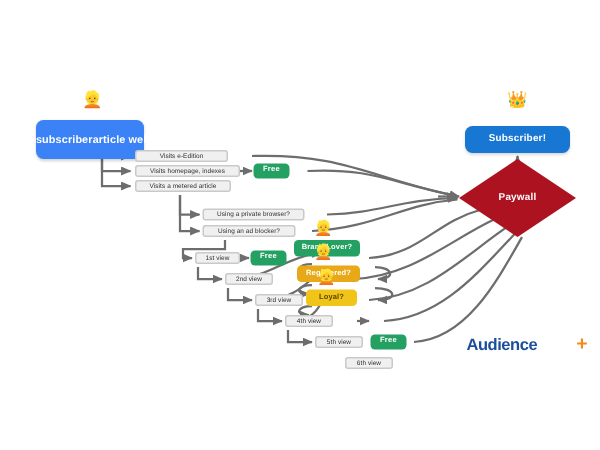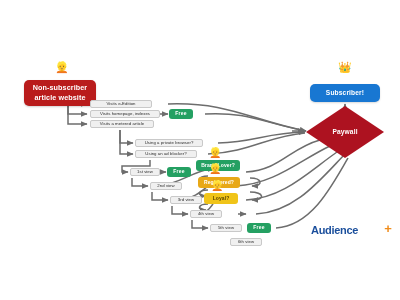--- a/index.html
+++ b/index.html
@@ -26,29 +26,29 @@
     display: flex;
     align-items: center;
     justify-content: center;
     text-align: center;
     line-height: 1.15;
     white-space: nowrap;
     z-index: 3;
   }
   
   .node-start {
-    background: #b91c1c;
+    background: #3b82f6;
     color: #ffffff;
     border-radius: 5px;
     font-size: 7.2px;
     font-weight: bold;
     letter-spacing: .1px;
     padding: 2px 4px;
     box-shadow: 0 1px 2px rgba(0,0,0,.18);
-    flex-direction: column;
+    flex-direction: row;
     line-height: 1.35;
   }
   
   .node-step {
     background: #f0f0f0;
     border: 1px solid #c9c9c9;
     color: #2b2b2b;
     border-radius: 2px;
     font-size: 4.3px;
     padding: 0 3px;

